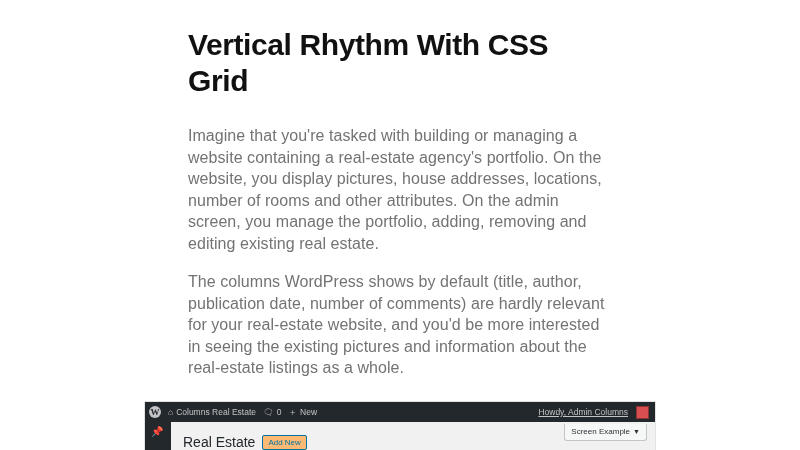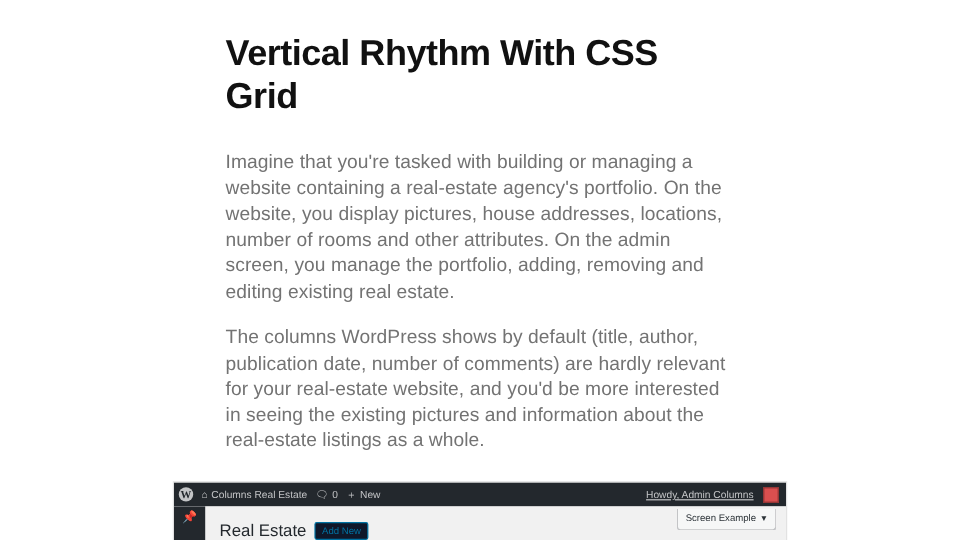--- a/index.html
+++ b/index.html
@@ -157,21 +157,21 @@
   }
   .add-new-btn {
     margin-left: 7px;
     margin-top: 2px;
     font-size: 8px;
     line-height: 11px;
     padding: 1px 5px;
     border: 1px solid #0071a1;
     border-radius: 2px;
     color: #0071a1;
-    background: #0f172a;
+    background: #fdba74;
     white-space: nowrap;
   }
   .screen-options {
     position: absolute;
     right: 8px;
     top: 2px;
     font-size: 8px;
     line-height: 12px;
     padding: 2px 6px;
     background: #f6f7f7;

